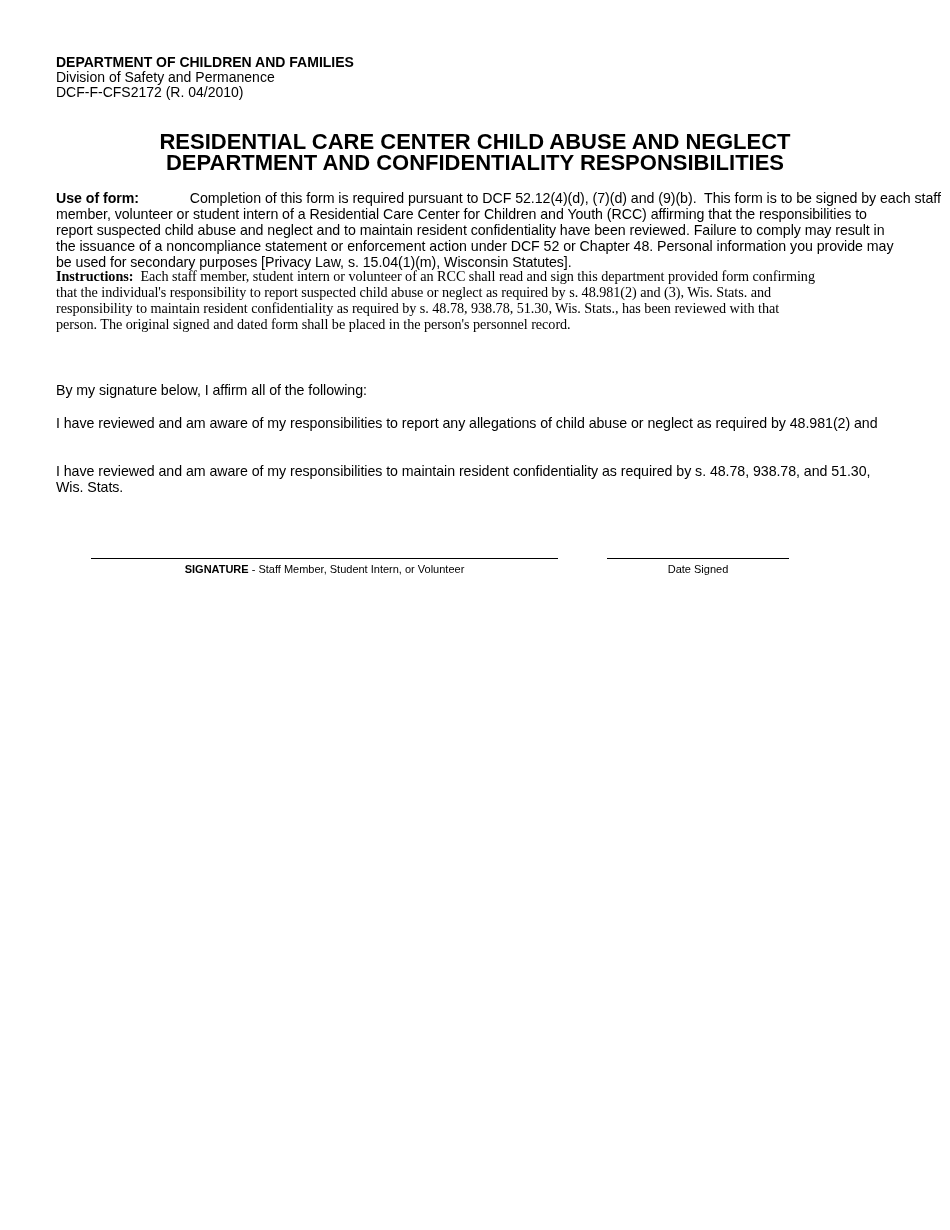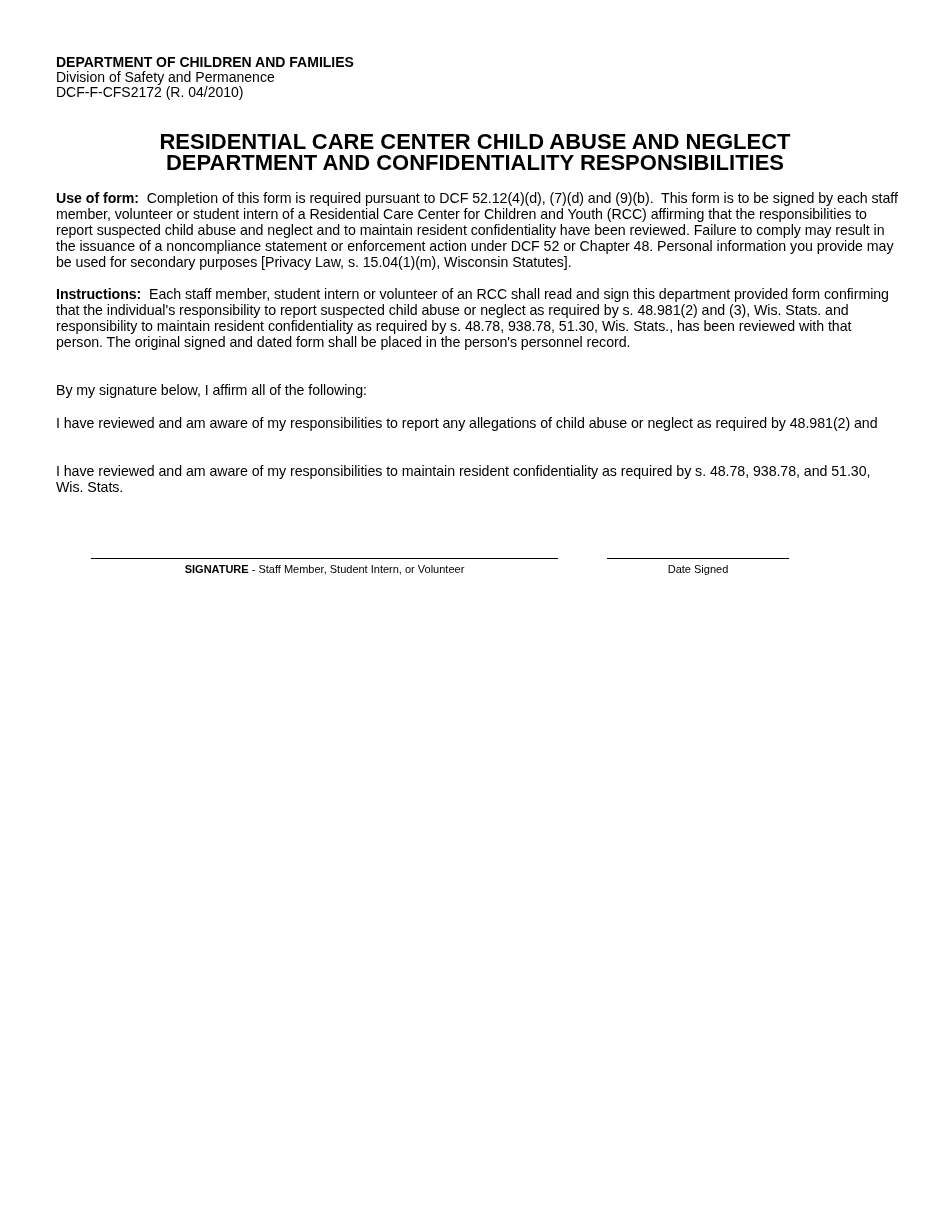--- a/index.html
+++ b/index.html
@@ -65,28 +65,28 @@
   <div>Division of Safety and Permanence</div>
   <div>DCF-F-CFS2172  (R. 04/2010)</div>
 </div>
 
 <div class="title">
   <div>RESIDENTIAL CARE CENTER CHILD ABUSE AND NEGLECT</div>
   <div>DEPARTMENT AND CONFIDENTIALITY RESPONSIBILITIES</div>
 </div>
 
 <div class="para" style="top:190px;">
-  <span class="line"><span class="lbl">Use of form:</span><span style="white-space:pre;">  Completion of this form is required pursuant to DCF 52.12(4)(d), (7)(d) and (9)(b).  This form is to be signed by each staff</span></span>
+  <span class="line"><span class="lbl">Use of form:</span><span style="white-space:pre;margin-left:43px;">  Completion of this form is required pursuant to DCF 52.12(4)(d), (7)(d) and (9)(b).  This form is to be signed by each staff</span></span>
   <span class="line">member, volunteer or student intern of a Residential Care Center for Children and Youth (RCC) affirming that the responsibilities to</span>
   <span class="line">report suspected child abuse and neglect and to maintain resident confidentiality have been reviewed.  Failure to comply may result in</span>
   <span class="line">the issuance of a noncompliance statement or enforcement action under DCF 52 or Chapter 48.  Personal information you provide may</span>
   <span class="line">be used for secondary purposes [Privacy Law, s. 15.04(1)(m), Wisconsin Statutes].</span>
 </div>
 
-<div class="para" style="top:286px;">
+<div class="para" style="top:268px;font-family:Liberation Serif, serif;">
   <span class="line"><span class="lbl">Instructions:</span><span style="white-space:pre;">  Each staff member, student intern or volunteer of an RCC shall read and sign this department provided form confirming</span></span>
   <span class="line">that the individual's responsibility to report suspected child abuse or neglect as required by s. 48.981(2) and (3), Wis. Stats. and</span>
   <span class="line">responsibility to maintain resident confidentiality as required by s. 48.78, 938.78, 51.30, Wis. Stats., has been reviewed with that</span>
   <span class="line">person.  The original signed and dated form shall be placed in the person's personnel record.</span>
 </div>
 
 <div class="para" style="top:382px;">
   <span class="line">By my signature below, I affirm all of the following:</span>
 </div>
 

